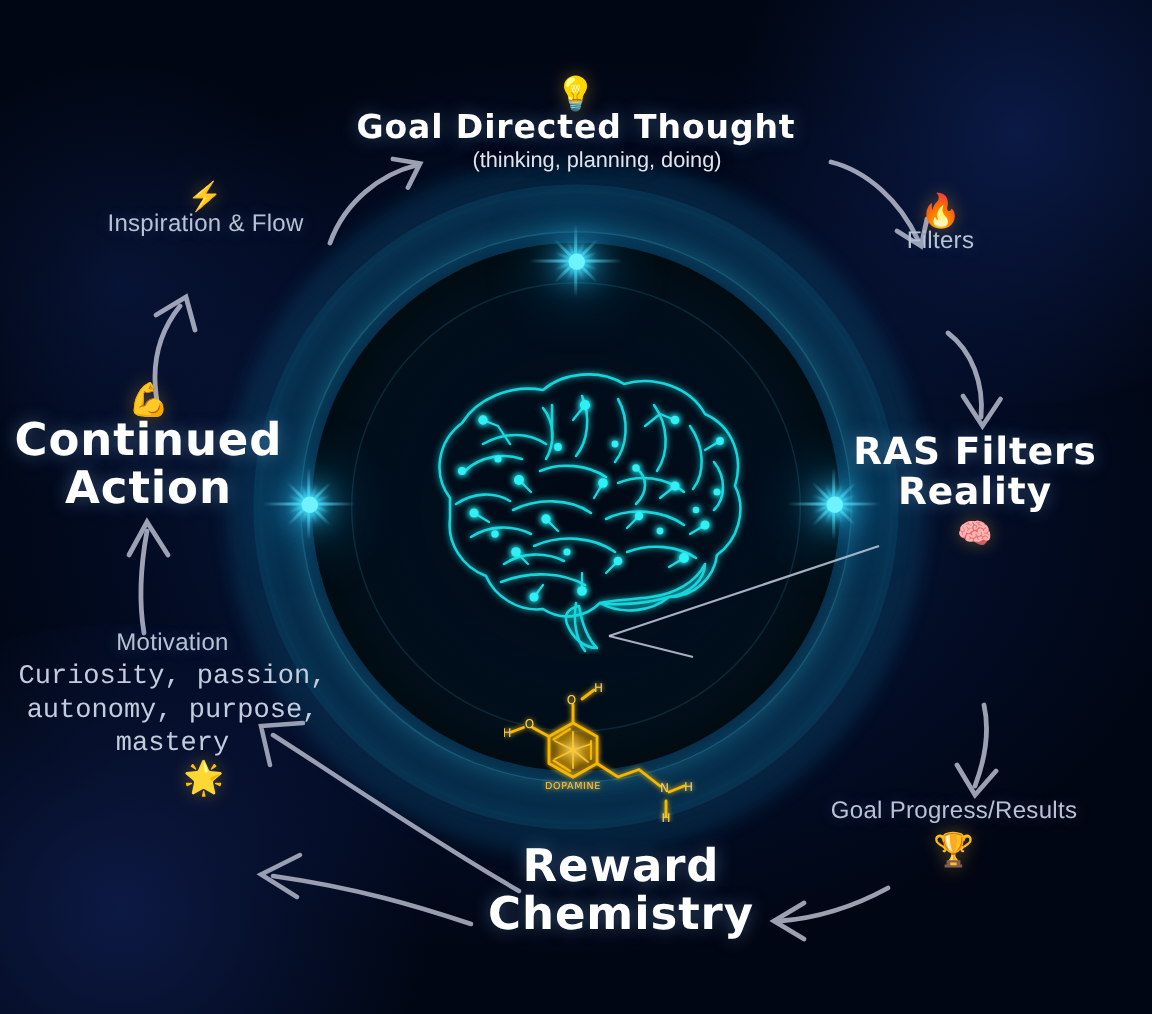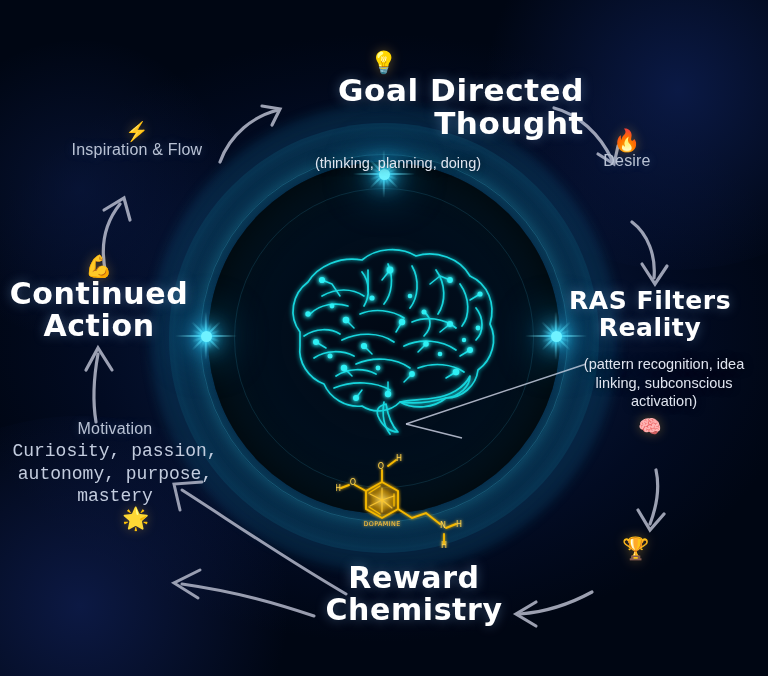--- a/index.html
+++ b/index.html
@@ -94,21 +94,21 @@
     font-weight:bold;
     color:#ffffff;
     letter-spacing:0.6px;
     line-height:1.06;
     text-shadow:0 0 12px rgba(150,200,255,0.35);
   }
   .sub{
     color:#dfe4ef;
     font-size:14.5px;
     line-height:1.28;
-    margin-top:14px;
+    margin-top:1px;
     text-shadow:0 0 8px rgba(0,0,0,0.6);
     padding-left:28px;
   }
   .minor{
     color:#b9c2d4;
     font-size:16px;
     letter-spacing:.2px;
     text-shadow:0 0 10px rgba(120,160,220,0.30);
   }
   .minor-sub{
@@ -116,21 +116,21 @@
     font-size:18px;
     line-height:1.25;
     margin-top:2px;
     font-family:Liberation Mono, monospace;
   }
   .emoji{font-size:22px;line-height:1;display:block;filter:drop-shadow(0 0 6px rgba(255,190,60,0.35));}
   .emoji.sm{font-size:19px;}
 
   
   #n-goal{left:184px;top:52px;width:400px;}
-  #n-goal .headline{font-size:31px;text-align:right;}
+  #n-goal .headline{font-size:22px;}
 
   #n-desire{left:562px;top:130px;width:130px;}
   #n-ras{left:544px;top:288px;width:212px;}
   #n-ras .headline{font-size:25px;}
   #n-progress{left:520px;top:532px;width:232px;}
 
   #n-reward{left:294px;top:562px;width:240px;text-align:center;}
   #n-reward .headline{font-size:30px;}
 
   #n-belief{left:96px;top:558px;width:170px;}
@@ -416,31 +416,31 @@
   </svg>
 
   <div class="node" id="n-goal">
     <span class="emoji">💡</span>
     <div class="headline">Goal Directed Thought</div>
     <div class="sub">(thinking, planning, doing)</div>
   </div>
 
   <div class="node" id="n-desire">
     <span class="emoji">🔥</span>
-    <div class="minor">Desire</div>
+    <div class="minor">Filters</div>
   </div>
 
   <div class="node" id="n-ras">
     <div class="headline">RAS Filters</div>
     <div class="headline">Reality</div>
-    <div class="sub">(pattern recognition, idea linking, subconscious activation)</div>
     <span class="emoji sm" style="margin-top:6px;">🧠</span>
   </div>
 
   <div class="node" id="n-progress">
+    <div class="minor">Goal Progress/Results</div>
     <span class="emoji" style="margin-top:6px;">🏆</span>
   </div>
 
   <div class="node" id="n-reward">
     <div class="headline">Reward</div>
     <div class="headline">Chemistry</div>
   </div>
 
 
   <span class="emoji" style="position:absolute;left:122px;top:508px;">🌟</span>

